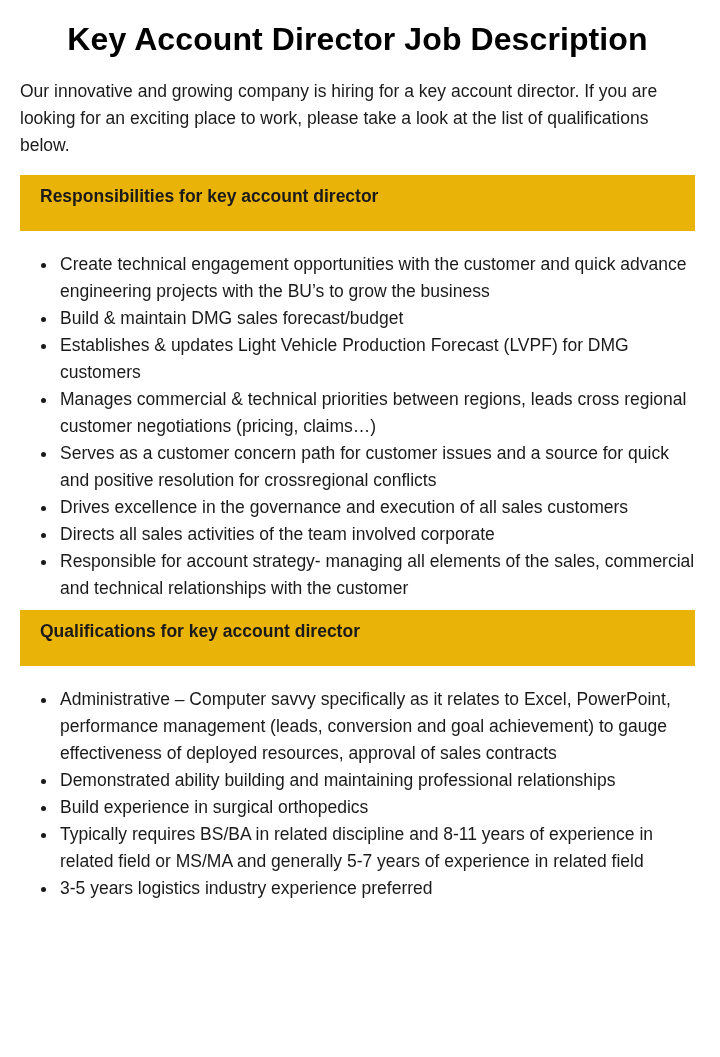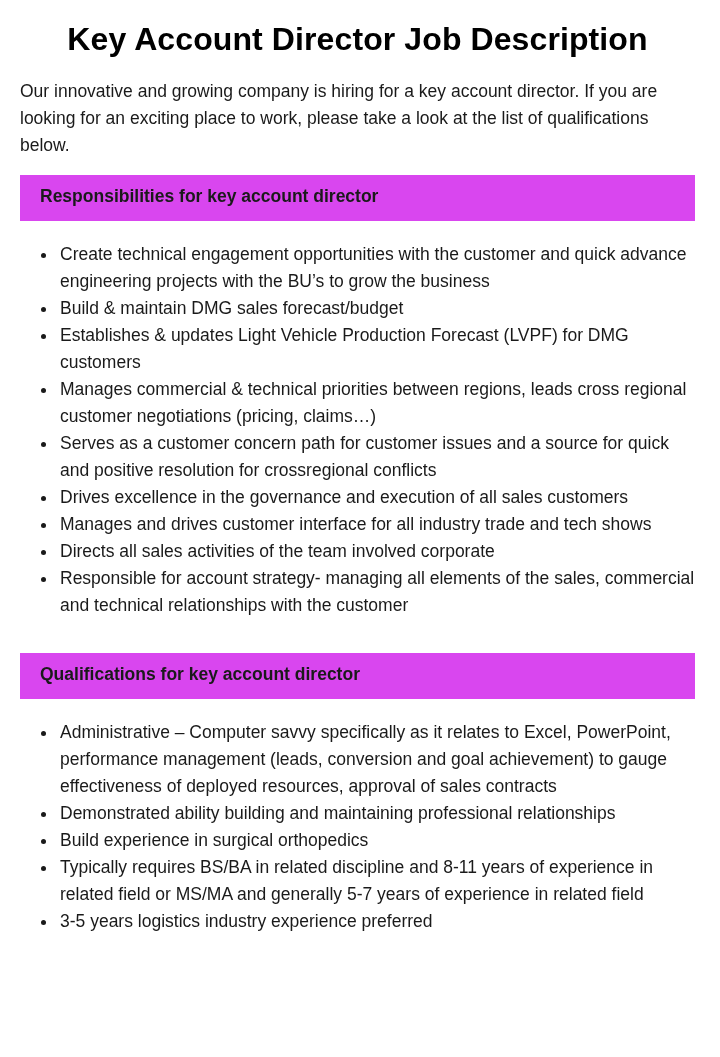--- a/index.html
+++ b/index.html
@@ -21,30 +21,30 @@
       color: #000;
       letter-spacing: 0.1px;
     }
     .intro {
       margin: 18px 0 0 0;
       font-size: 17.5px;
       line-height: 27px;
       color: #1a1a1a;
     }
     .section-header {
-      background: #d946ef;
-      height: 46px;
+      background: #eab308;
+      height: 56px;
       line-height: 42px;
       padding-left: 20px;
       font-size: 17.5px;
       font-weight: bold;
       color: #1a1a1a;
       margin-top: 16px;
     }
-    .section-header.q { margin-top: 34px; }
+    .section-header.q { margin-top: 8px; }
     ul.items {
       margin: 20px 0 0 0;
       padding: 0 0 0 40px;
       list-style: none;
     }
     ul.items li {
       position: relative;
       font-size: 17.5px;
       line-height: 27px;
       color: #1a1a1a;
@@ -68,21 +68,20 @@
   <p class="intro">Our innovative and growing company is hiring for a key account director. If you are looking for an exciting place to work, please take a look at the list of qualifications below.</p>
 
   <div class="section-header">Responsibilities for key account director</div>
   <ul class="items">
     <li>Create technical engagement opportunities with the customer and quick advance engineering projects with the BU’s to grow the business</li>
     <li>Build &amp; maintain DMG sales forecast/budget</li>
     <li>Establishes &amp; updates Light Vehicle Production Forecast (LVPF) for DMG customers</li>
     <li>Manages commercial &amp; technical priorities between regions, leads cross regional customer negotiations (pricing, claims…)</li>
     <li>Serves as a customer concern path for customer issues and a source for quick and positive resolution for crossregional conflicts</li>
     <li>Drives excellence in the governance and execution of all sales customers</li>
-    <li>Manages and drives customer interface for all industry trade and tech shows</li>
     <li>Directs all sales activities of the team involved corporate</li>
     <li>Responsible for account strategy- managing all elements of the sales, commercial and technical relationships with the customer</li>
   </ul>
 
   <div class="section-header q">Qualifications for key account director</div>
   <ul class="items">
     <li>Administrative – Computer savvy specifically as it relates to Excel, PowerPoint, performance management (leads, conversion and goal achievement) to gauge effectiveness of deployed resources, approval of sales contracts</li>
     <li>Demonstrated ability building and maintaining professional relationships</li>
     <li>Build experience in surgical orthopedics</li>
     <li>Typically requires BS/BA in related discipline and 8-11 years of experience in related field or MS/MA and generally 5-7 years of experience in related field</li>

